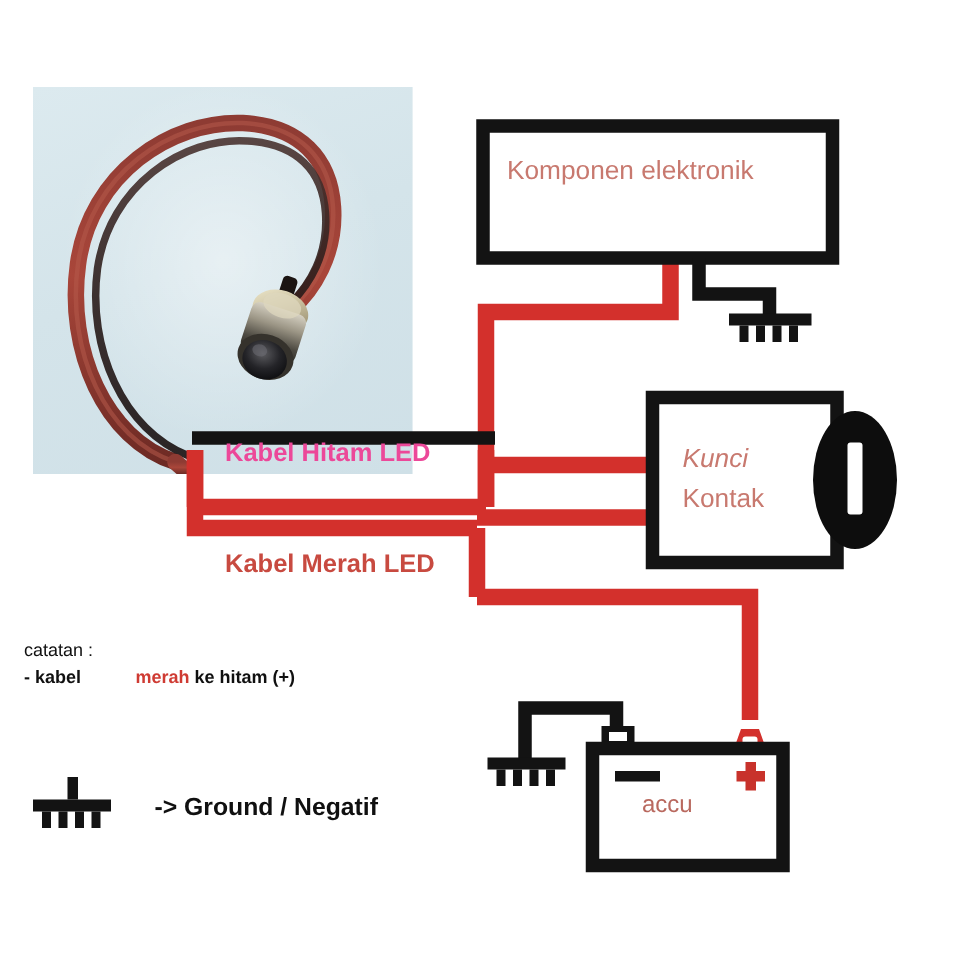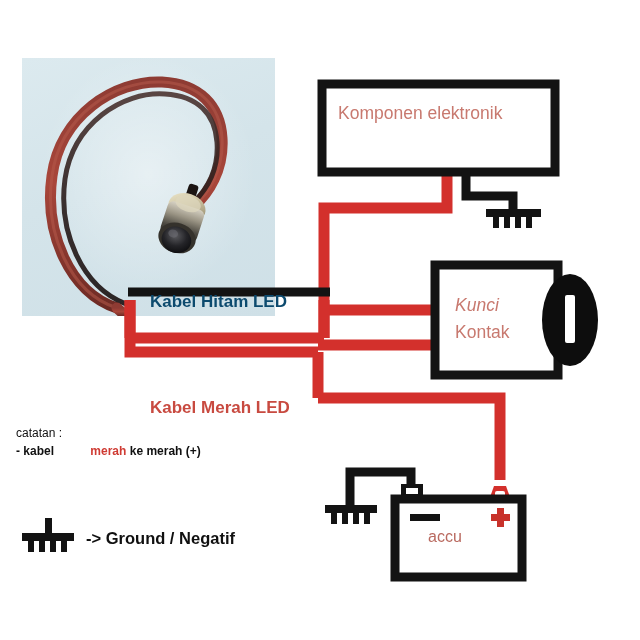--- a/index.html
+++ b/index.html
@@ -22,29 +22,29 @@
     position:absolute;inset:0;
     background:
       radial-gradient(ellipse at 50% 45%, rgba(255,255,255,.45) 0%, rgba(216,232,238,0) 60%),
       linear-gradient(160deg,#dceaef 0%,#d4e4ea 45%,#cfe0e7 100%);
   }
   .photo-wrap svg{position:absolute;left:0;top:0;}
 
   
   .lbl{position:absolute;white-space:pre;line-height:1.18;}
   .lbl-box{color:#c8796f;font-size:17.5px;font-weight:400;}
-  .lbl-blk{color:#0c4a6e;font-size:17px;font-weight:bold;}
-  .lbl-red{color:#c84a40;font-size:17px;font-weight:bold;margin-top:32px;}
+  .lbl-blk{color:#ec4899;font-size:17px;font-weight:bold;}
+  .lbl-red{color:#c84a40;font-size:17px;font-weight:bold;}
   .lbl-accu{color:#b9695f;font-size:16px;font-weight:400;}
   .notes{position:absolute;left:16px;top:424px;color:#101010;
          font-size:12px;font-weight:bold;line-height:1.52;}
   .notes .t0{font-weight:400;}
   .notes .merah{color:#cf3b33;padding-left:33px;}
   .legend{position:absolute;left:18px;top:518px;display:flex;align-items:center;gap:6px;}
-  .legend-txt{color:#101010;font-size:16.5px;font-weight:bold;}
+  .legend-txt{color:#101010;font-size:16.5px;font-weight:bold;margin-left:17px;}
 </style>
 </head>
 <body>
 
 <div id="stage">
 
   <div class="photo-wrap">
     <div class="vign"></div>
     <svg width="253" height="258" viewBox="0 0 253 258">
       <defs>
@@ -185,20 +185,20 @@
   <div class="lbl lbl-box" style="left:455px;top:295px;font-style:italic;">Kunci</div>
   <div class="lbl lbl-box" style="left:455px;top:322px;">Kontak</div>
 
   <div class="lbl lbl-accu" style="left:428px;top:528px;">accu</div>
 
   <div class="lbl lbl-blk" style="left:150px;top:292px;">Kabel Hitam LED</div>
   <div class="lbl lbl-red" style="left:150px;top:366px;">Kabel Merah LED</div>
 
   <div class="notes">
     <div class="t0">catatan :</div>
-    <div><span>- kabel </span><span class="merah">merah</span><span> ke merah (+)</span></div>
+    <div><span>- kabel </span><span class="merah">merah</span><span> ke hitam (+)</span></div>
   </div>
 
   <div class="legend" style="left:86px;top:529px;">
     <span class="legend-txt">-&gt; Ground / Negatif</span>
   </div>
 
 </div>
 
 </body></html>

